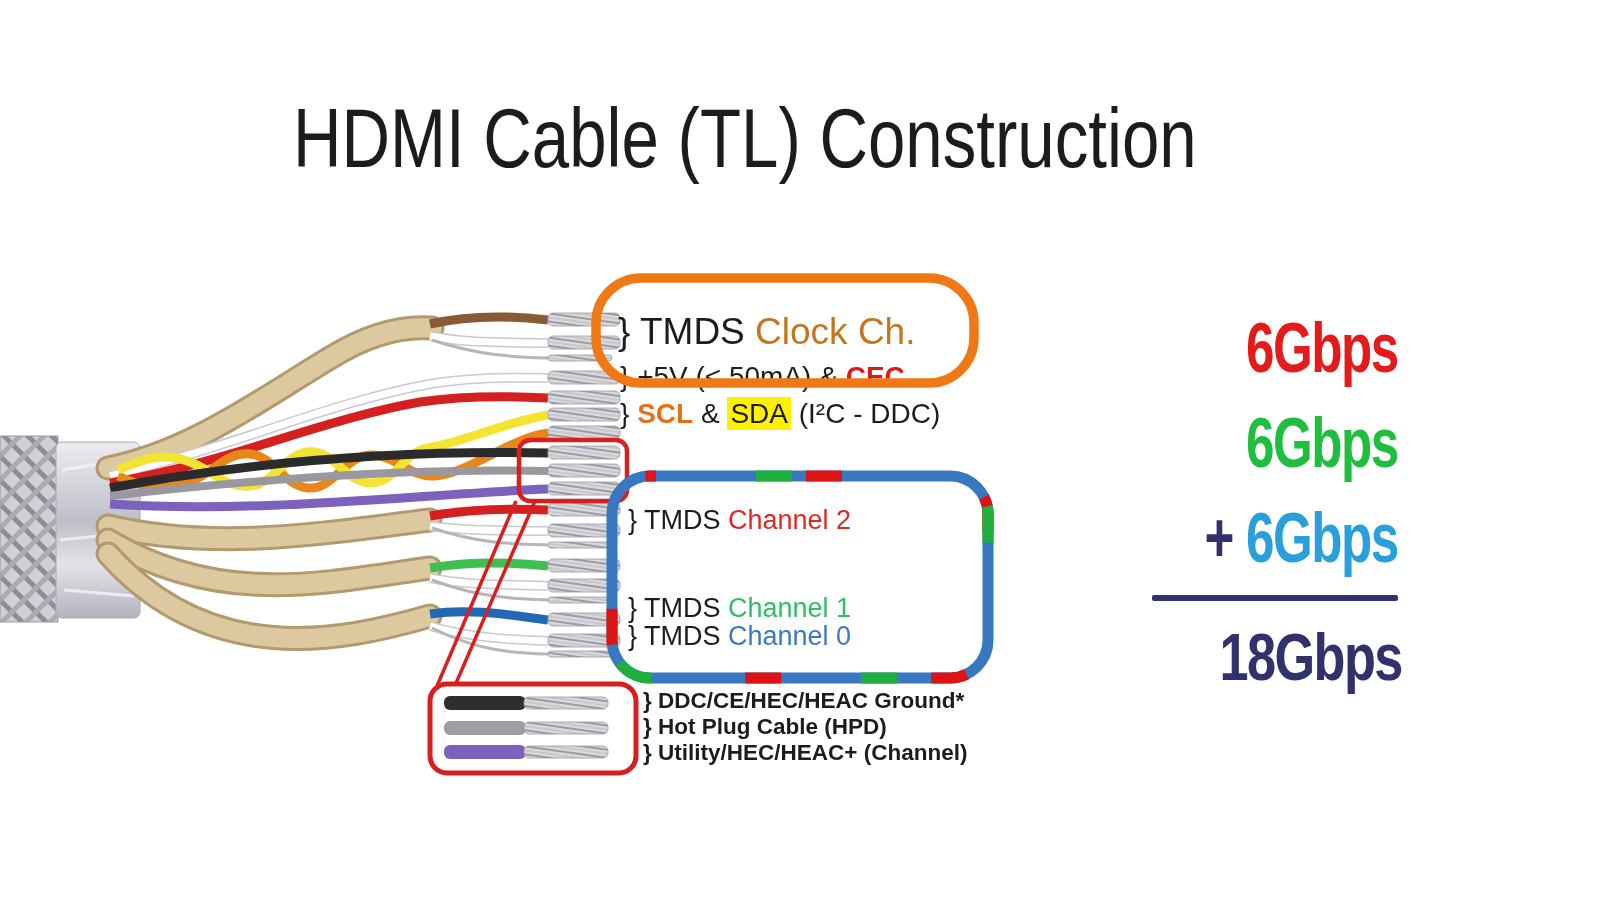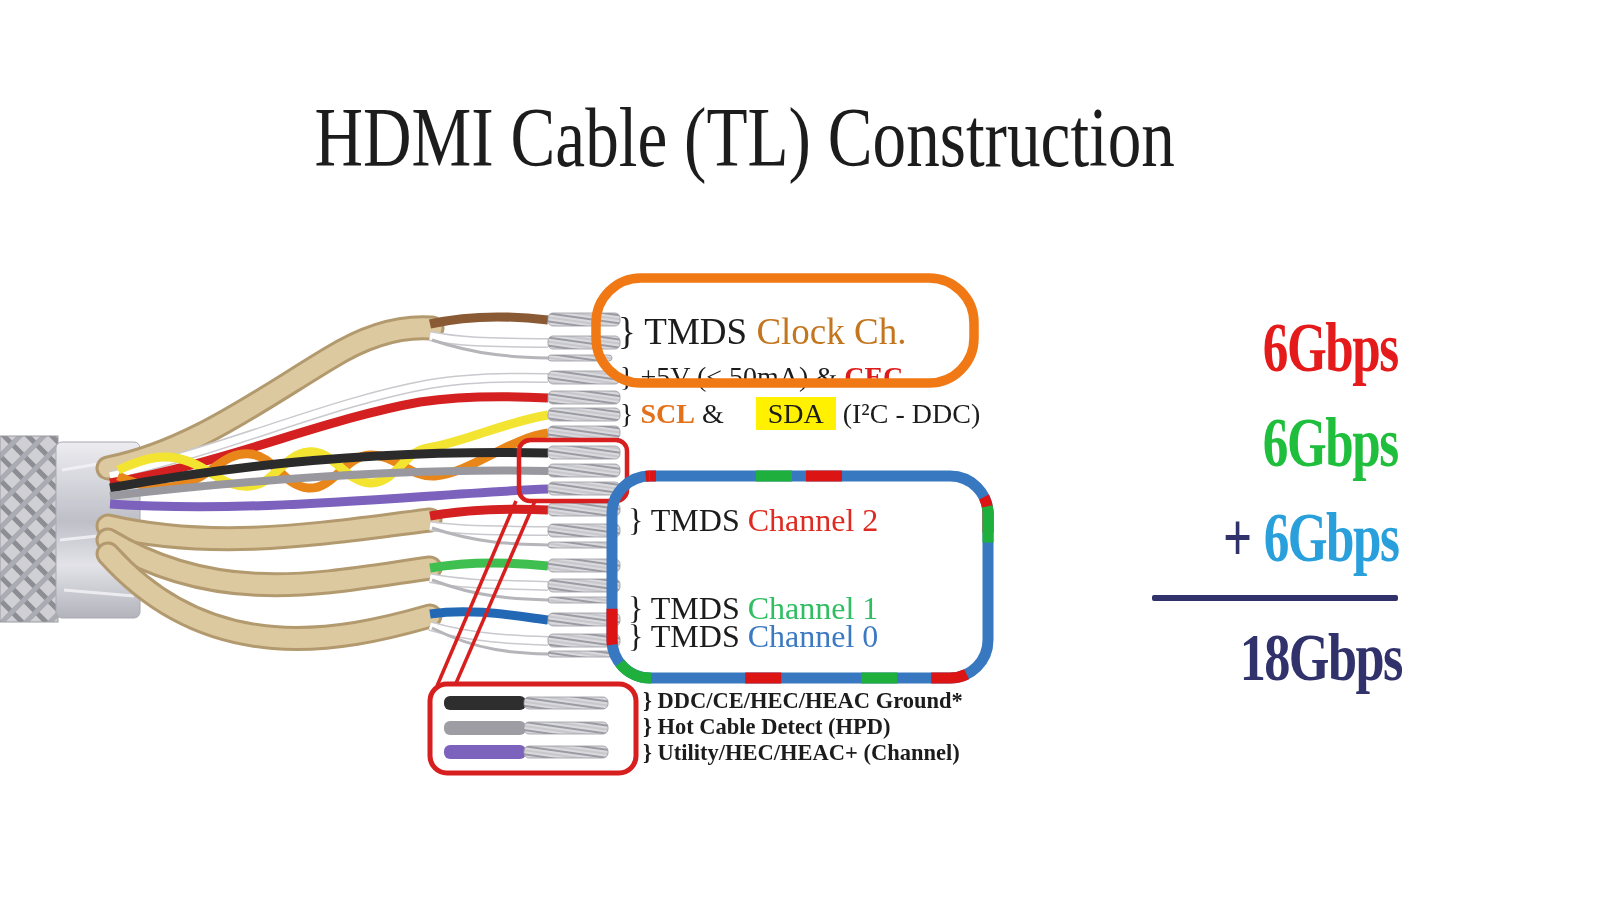--- a/index.html
+++ b/index.html
@@ -6,34 +6,34 @@
     --ink:#1c1c1c;
     --orange-box:#F07916; --clock-orange:#C4761F; --scl-orange:#E2711A;
     --sda-yellow:#FFF100; --cec-red:#DE1B1B;
     --ch2-red:#DE2A20; --ch1-green:#2FBE62; --ch0-blue:#3B79C2;
     --box-blue:#3878C0; --dash-red:#DD1414; --dash-green:#1FAF3C;
     --callout-red:#D81F1F;
     --bw-red:#E51A1A; --bw-green:#1FBE3C; --bw-cyan:#29A0DC; --bw-navy:#31326B;
   }
   html,body{margin:0;padding:0;background:#ffffff;}
   .page{position:relative;width:1600px;height:900px;background:#ffffff;overflow:hidden;
-        font-family:Liberation Serif, serif;color:var(--ink);}
+        font-family:Liberation Sans, sans-serif;color:var(--ink);}
   svg{position:absolute;left:0;top:0;pointer-events:none;}
   .title-anchor{position:absolute;left:745px;top:96px;width:0;display:flex;justify-content:center;}
   .title-text{white-space:nowrap;font-size:84px;line-height:84px;font-weight:400;
               color:var(--ink);transform:scaleX(0.80);}
   .lbl{position:absolute;white-space:nowrap;z-index:3;}
   .lbl-clock{left:618px;top:310px;font-size:37px;line-height:44px;}
   .lbl-clock .hl{color:var(--clock-orange);}
   .lbl-power{left:620px;top:362px;font-size:28px;line-height:30px;}
   .lbl-power .cec{color:var(--cec-red);font-weight:700;}
   .lbl-i2c{left:620px;top:399px;font-size:28px;line-height:30px;}
   .lbl-i2c .scl{color:var(--scl-orange);font-weight:700;}
-  .lbl-i2c .sda{background:var(--sda-yellow);padding:1px 12px;margin-left:25px;}
-  .lbl-ch{left:628px;font-size:32px;line-height:48px;}
+  .lbl-i2c .sda{background:var(--sda-yellow);padding:1px 3px;}
+  .lbl-ch{left:628px;font-size:27px;line-height:48px;}
   .lbl-ch .ch2{color:var(--ch2-red);}
   .lbl-ch .ch1{color:var(--ch1-green);}
   .lbl-ch .ch0{color:var(--ch0-blue);}
   .lbl-gnd{left:643px;font-size:22.5px;line-height:26px;font-weight:700;}
   .bw{position:absolute;right:202px;font-size:70px;line-height:76px;font-weight:700;
       letter-spacing:-2px;white-space:nowrap;transform:scaleX(0.73);transform-origin:100% 50%;z-index:3;}
   .bw-red{top:310px;color:var(--bw-red);}
   .bw-green{top:405px;color:var(--bw-green);}
   .bw-blue{top:500px;color:var(--bw-cyan);}
   .bw-blue .plus{color:var(--bw-navy);padding-right:18px;}
@@ -204,21 +204,21 @@
     <span>} TMDS </span><span class="ch2">Channel 2</span>
   </div>
   <div class="lbl lbl-ch" style="top:544px;margin-top:40px;">
     <span>} TMDS </span><span class="ch1">Channel 1</span>
   </div>
   <div class="lbl lbl-ch" style="top:592px;margin-top:20px;">
     <span>} TMDS </span><span class="ch0">Channel 0</span>
   </div>
 
   <div class="lbl lbl-gnd" style="top:688px;">} DDC/CE/HEC/HEAC Ground*</div>
-  <div class="lbl lbl-gnd" style="top:714px;">} Hot Cable Detect (HPD)</div>
+  <div class="lbl lbl-gnd" style="top:714px;">} Hot Plug Cable (HPD)</div>
   <div class="lbl lbl-gnd" style="top:740px;">} Utility/HEC/HEAC+ (Channel)</div>
 
   <div class="bw bw-red">6Gbps</div>
   <div class="bw bw-green">6Gbps</div>
   <div class="bw bw-blue">
     <span class="plus">+</span><span>6Gbps</span>
   </div>
   <div class="sum-line"></div>
   <div class="bw bw-total">18Gbps</div>
 

